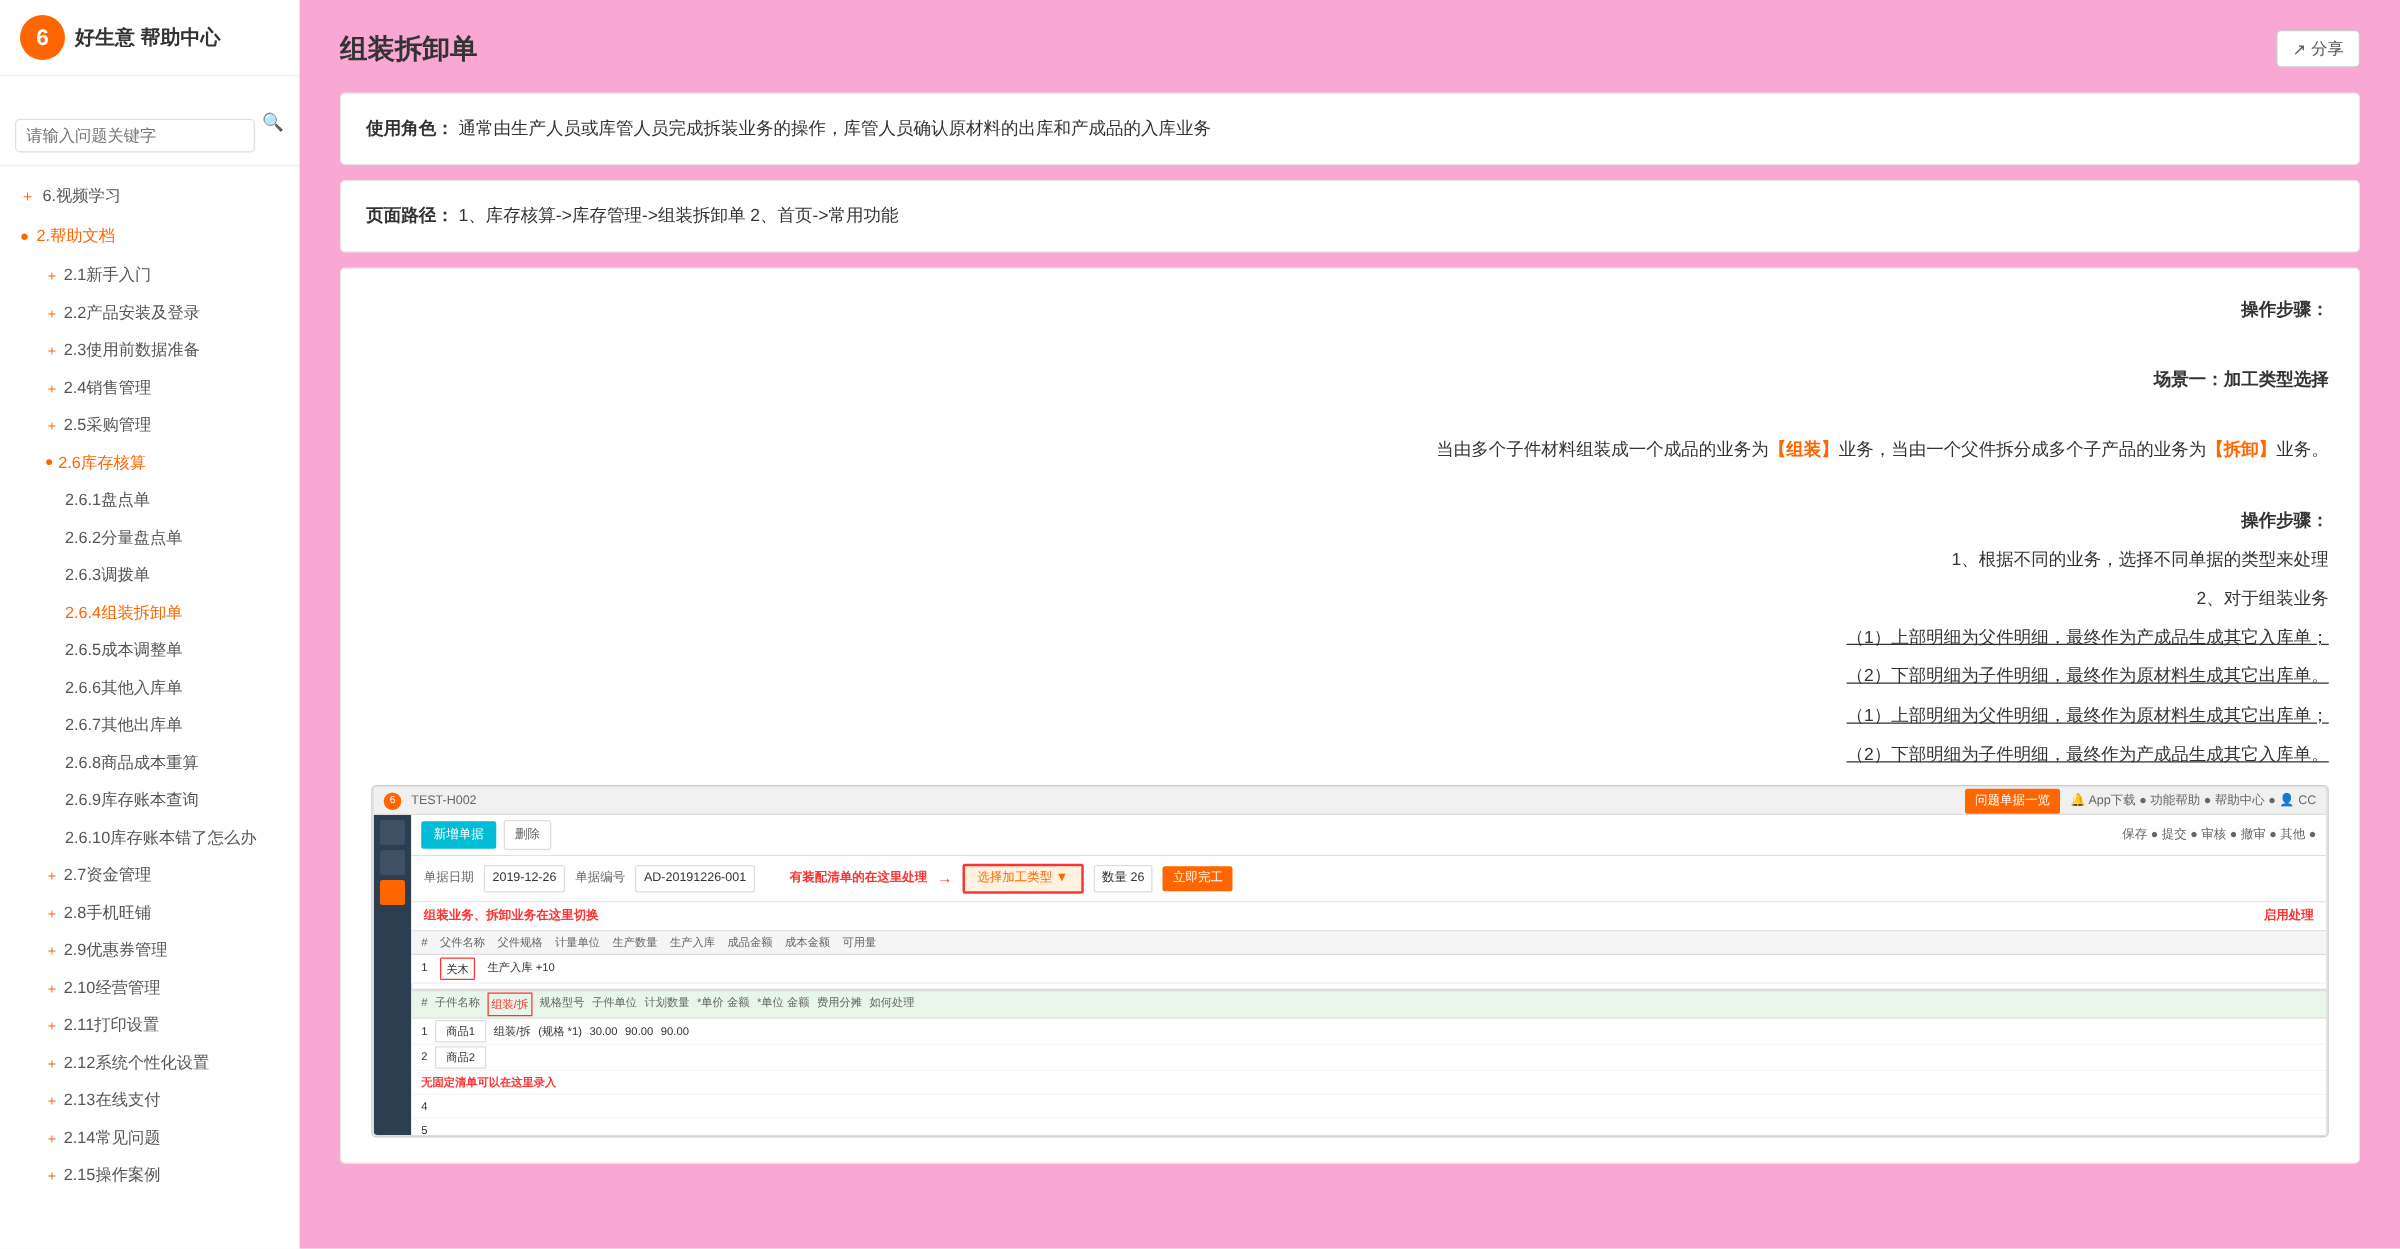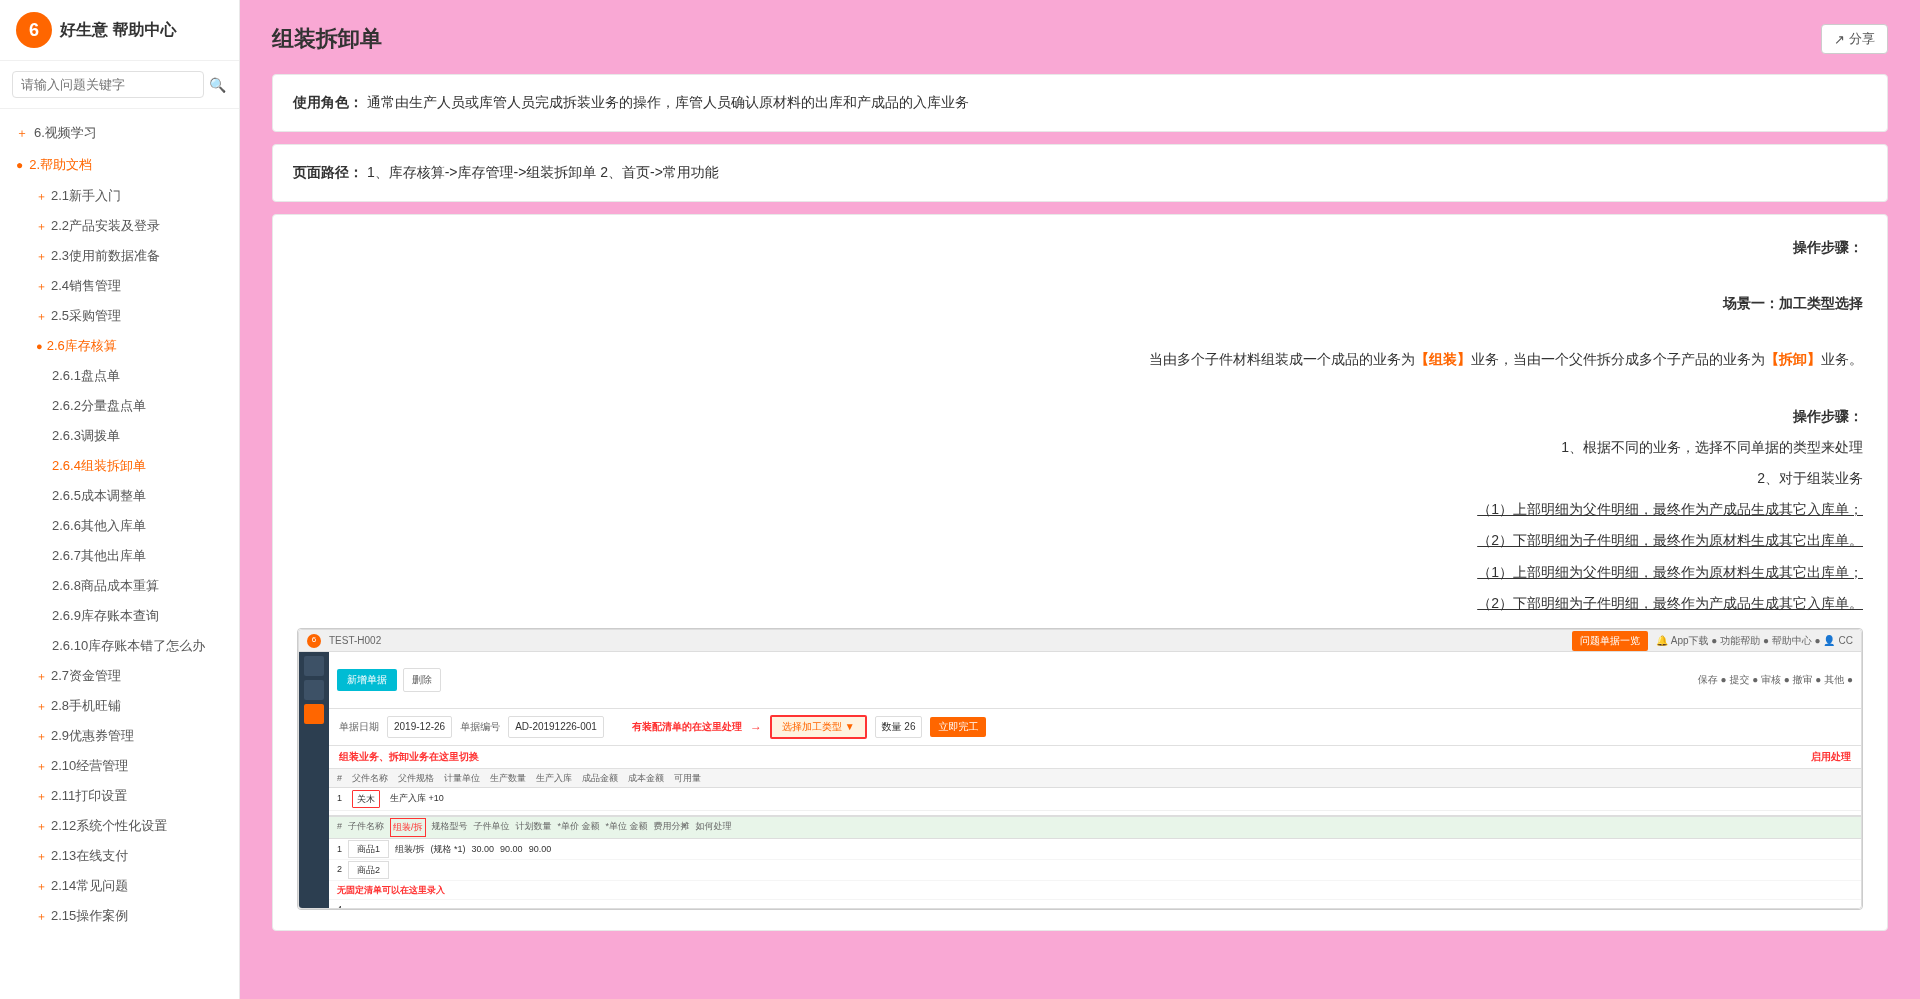--- a/index.html
+++ b/index.html
@@ -39,20 +39,21 @@
       gap: 6px;
     }
     .search-box input {
       flex: 1;
       border: 1px solid #e0e0e0;
       border-radius: 4px;
       padding: 5px 8px;
       font-size: 13px;
       outline: none;
       color: #999;
+      margin-top: 24px;
     }
     .search-icon-btn {
       color: #999; cursor: pointer; font-size: 14px;
     }
     .nav-tree {
       flex: 1;
       overflow-y: auto;
       padding: 8px 0;
     }
     .nav-item {
@@ -319,21 +320,21 @@
           <div style="display:flex;height:calc(100% - 22px);">
 
             <div style="width:30px;background:#2c3e50;display:flex;flex-direction:column;align-items:center;padding-top:4px;gap:4px;">
               <div style="width:20px;height:20px;background:#3d5166;border-radius:2px;"></div>
               <div style="width:20px;height:20px;background:#3d5166;border-radius:2px;"></div>
               <div style="width:20px;height:20px;background:#ff6600;border-radius:2px;"></div>
             </div>
 
             <div style="flex:1;overflow:hidden;">
 
-              <div style="background:#fff;border-bottom:1px solid #e0e0e0;padding:16px 8px;display:flex;align-items:center;gap:6px;">
+              <div style="background:#fff;border-bottom:1px solid #e0e0e0;padding:4px 8px;display:flex;align-items:center;gap:6px;">
                 <div style="background:#00bcd4;color:#fff;padding:2px 10px;border-radius:2px;font-size:10px;">新增单据</div>
                 <div style="border:1px solid #ddd;padding:2px 8px;border-radius:2px;font-size:10px;color:#666;">删除</div>
                 <span style="flex:1"></span>
                 <div style="font-size:10px;color:#666;">保存 ● 提交 ● 审核 ● 撤审 ● 其他 ●</div>
               </div>
 
               <div style="background:#fff;padding:6px 10px;border-bottom:1px solid #e0e0e0;display:flex;flex-wrap:wrap;align-items:center;gap:8px;font-size:10px;position:relative;">
                 <span style="color:#666;">单据日期</span>
                 <span style="border:1px solid #ddd;padding:1px 6px;border-radius:2px;font-size:10px;">2019-12-26</span>
                 <span style="color:#666;">单据编号</span>

